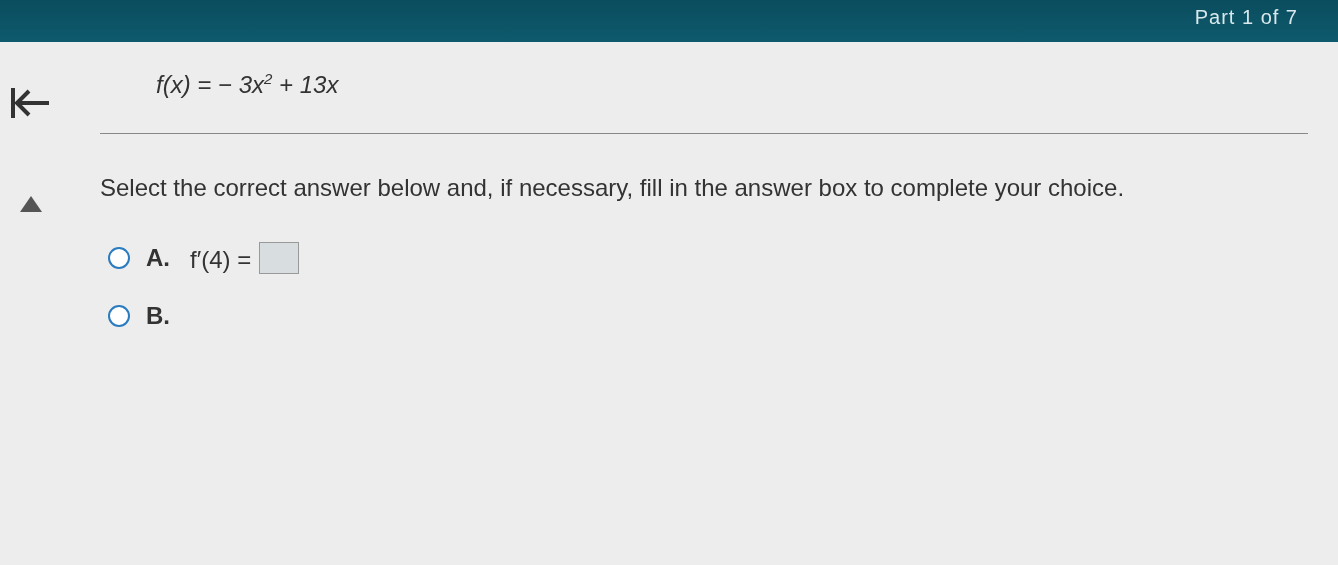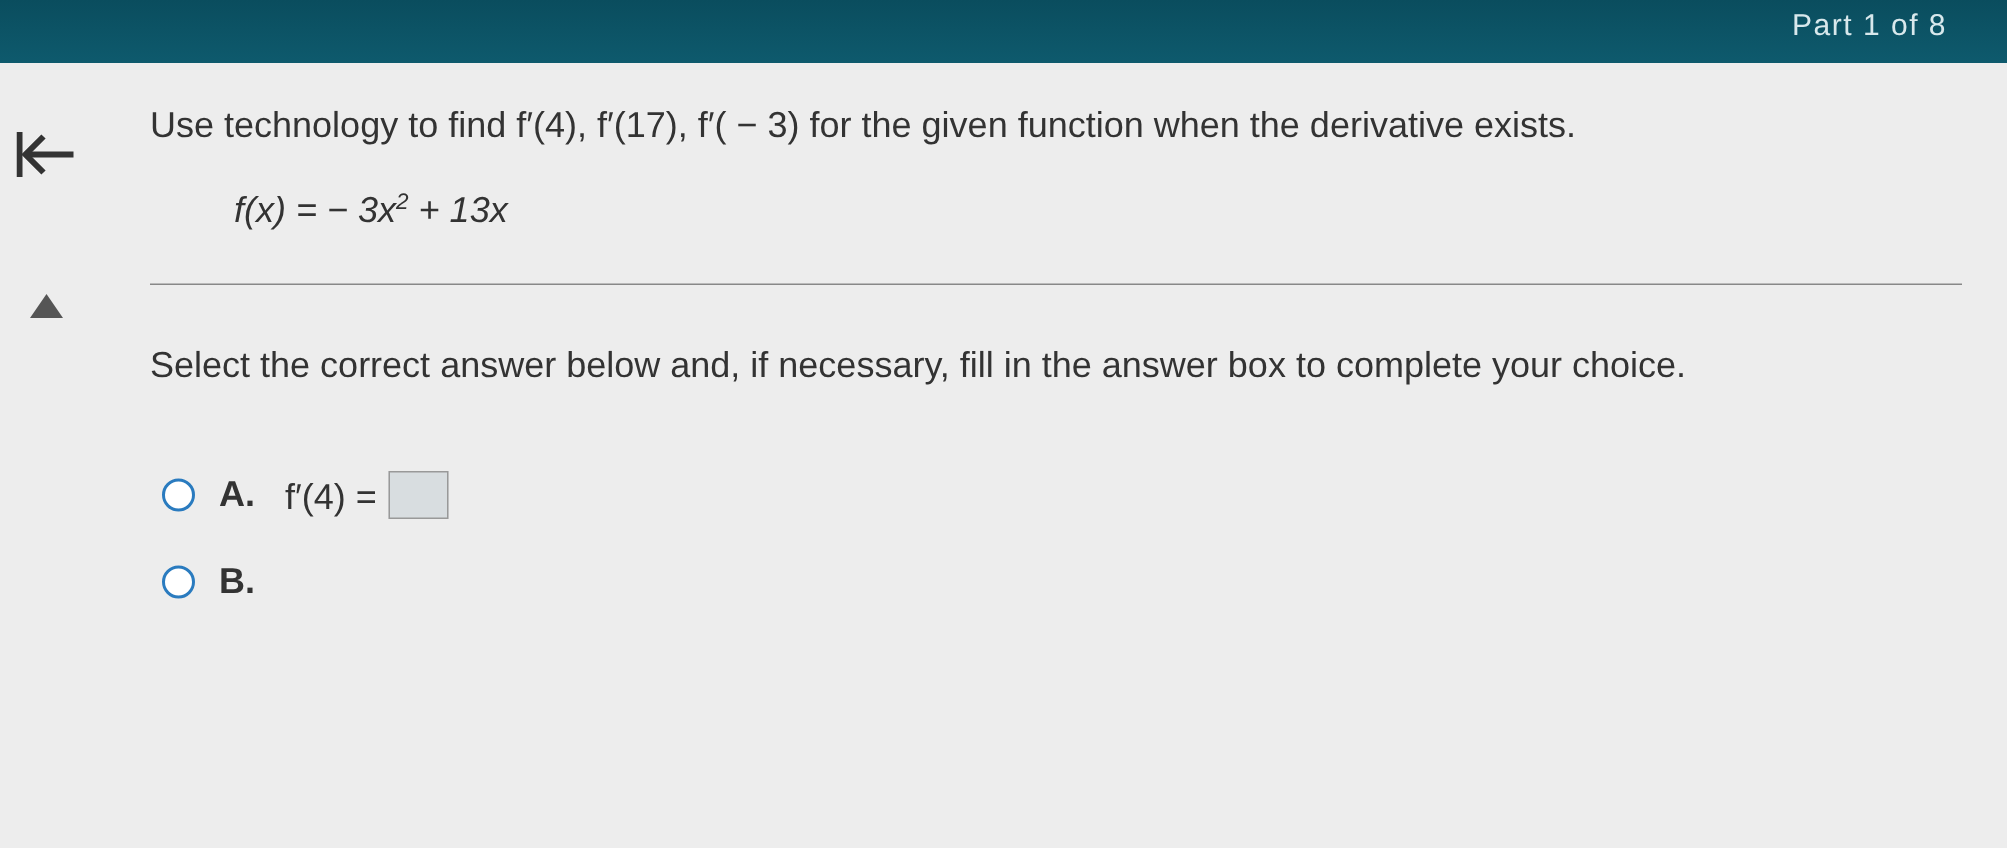--- a/index.html
+++ b/index.html
@@ -75,21 +75,21 @@
   .function-line sup { font-size: 15px; vertical-align: super; }
   .hr {
     border: none;
     border-top: 1.5px solid #888;
     margin: 0 0 40px 0;
     width: 100%;
   }
   .instruct {
     font-size: 24px;
     color: #333;
-    margin-bottom: 56px;
+    margin-bottom: 40px;
   }
   .choice-row {
     display: flex;
     align-items: center;
     gap: 16px;
     margin-bottom: 28px;
     margin-left: 8px;
   }
   .radio {
     width: 22px;
@@ -119,37 +119,36 @@
     background: #d8dde0;
     border: 1px solid #999;
     display: inline-block;
     cursor: text;
   }
 </style>
 </head>
 <body>
 
 <div class="top-bar">
-  <div class="part-label">Part 1 of 8</div>
+  <div class="part-label">Part 1 of 7</div>
 </div>
 
 <div class="content-wrap">
   <div class="left-col">
     <div class="back-icon">
       <svg width="40" height="34" viewBox="0 0 40 34">
         <line x1="2" y1="2" x2="2" y2="32" stroke="#333" stroke-width="4"></line>
         <line x1="38" y1="17" x2="6" y2="17" stroke="#333" stroke-width="4"></line>
         <polyline points="18,5 6,17 18,29" fill="none" stroke="#333" stroke-width="4"></polyline>
       </svg>
     </div>
     <div class="tri-icon"></div>
   </div>
 
   <div class="main-col">
-    <div class="prompt">Use technology to find f′(4), f′(17), f′( − 3) for the given function when the derivative exists.</div>
 
     <div class="function-line">
       <span>f(x) = − 3x</span><sup>2</sup><span> + 13x</span>
     </div>
 
     <hr class="hr">
 
     <div class="instruct">Select the correct answer below and, if necessary, fill in the answer box to complete your choice.</div>
 
     <div class="choice-row">

